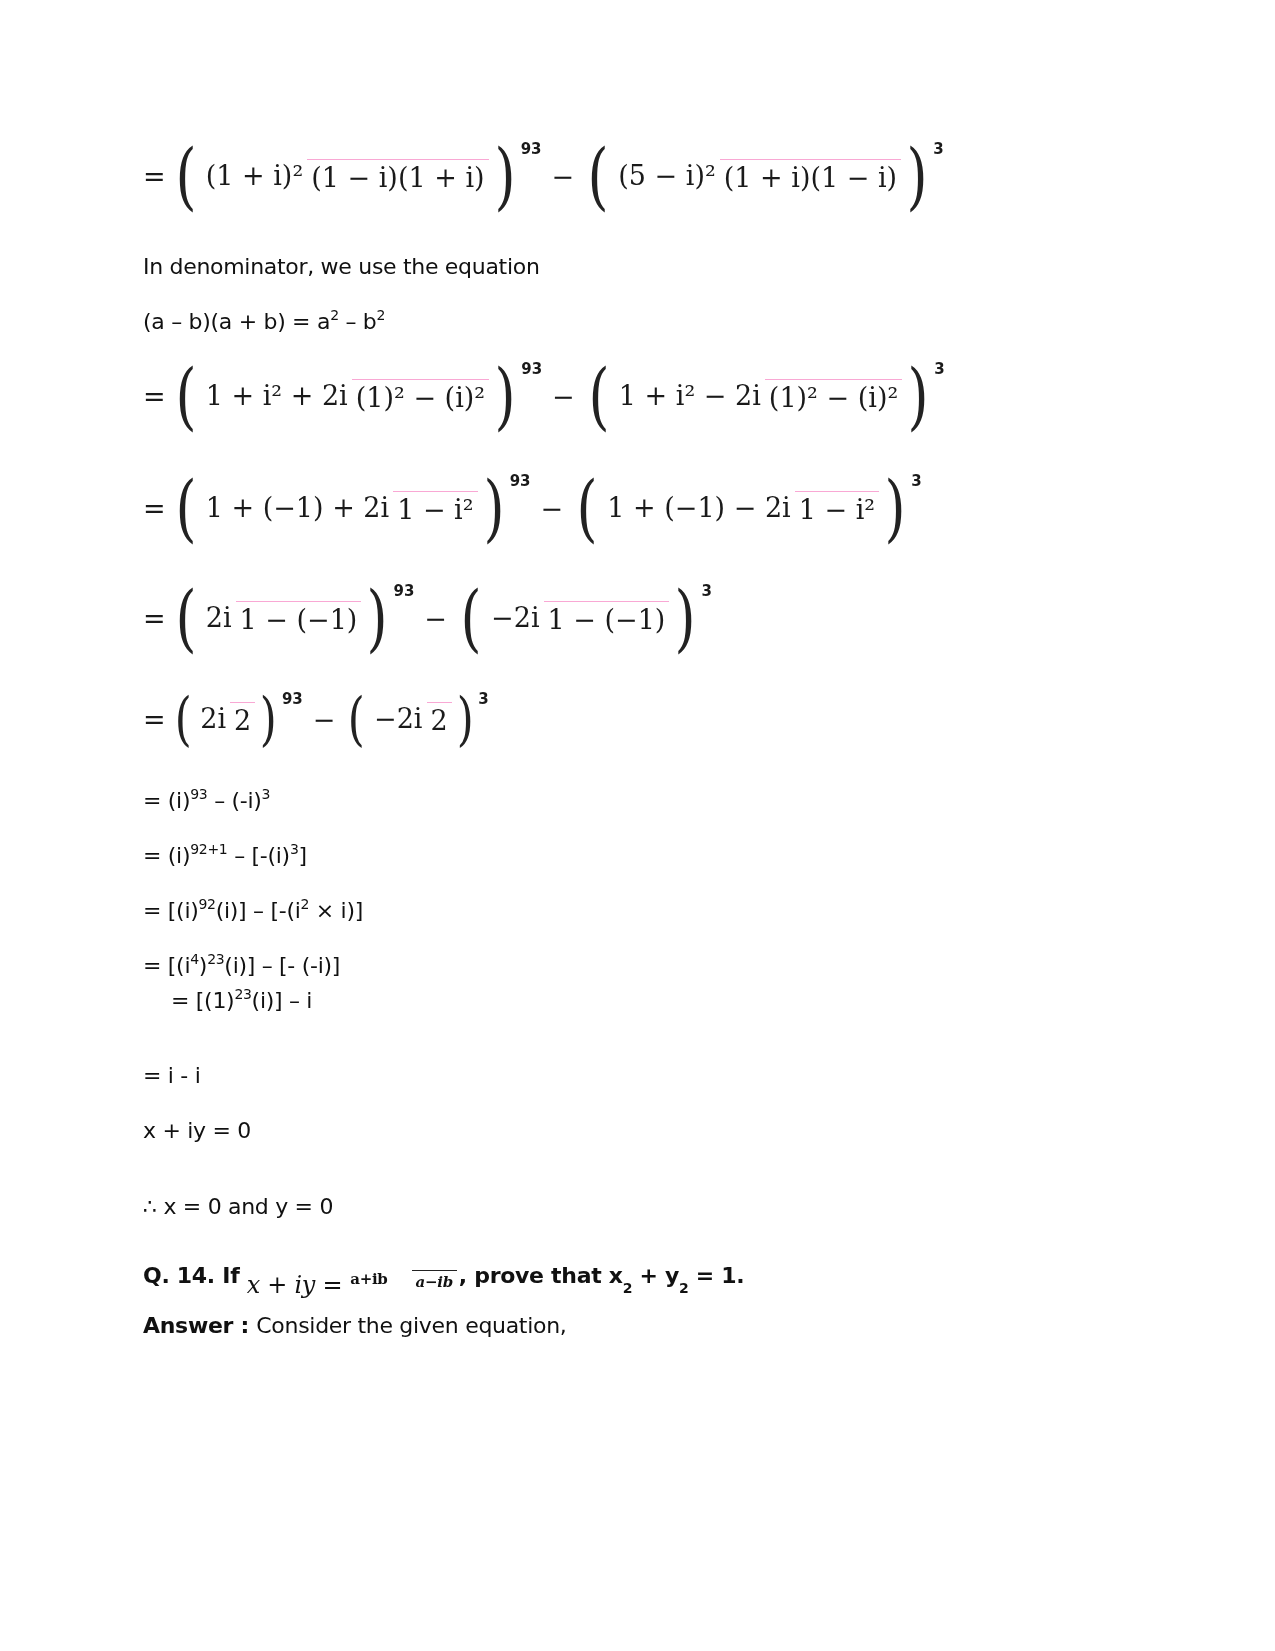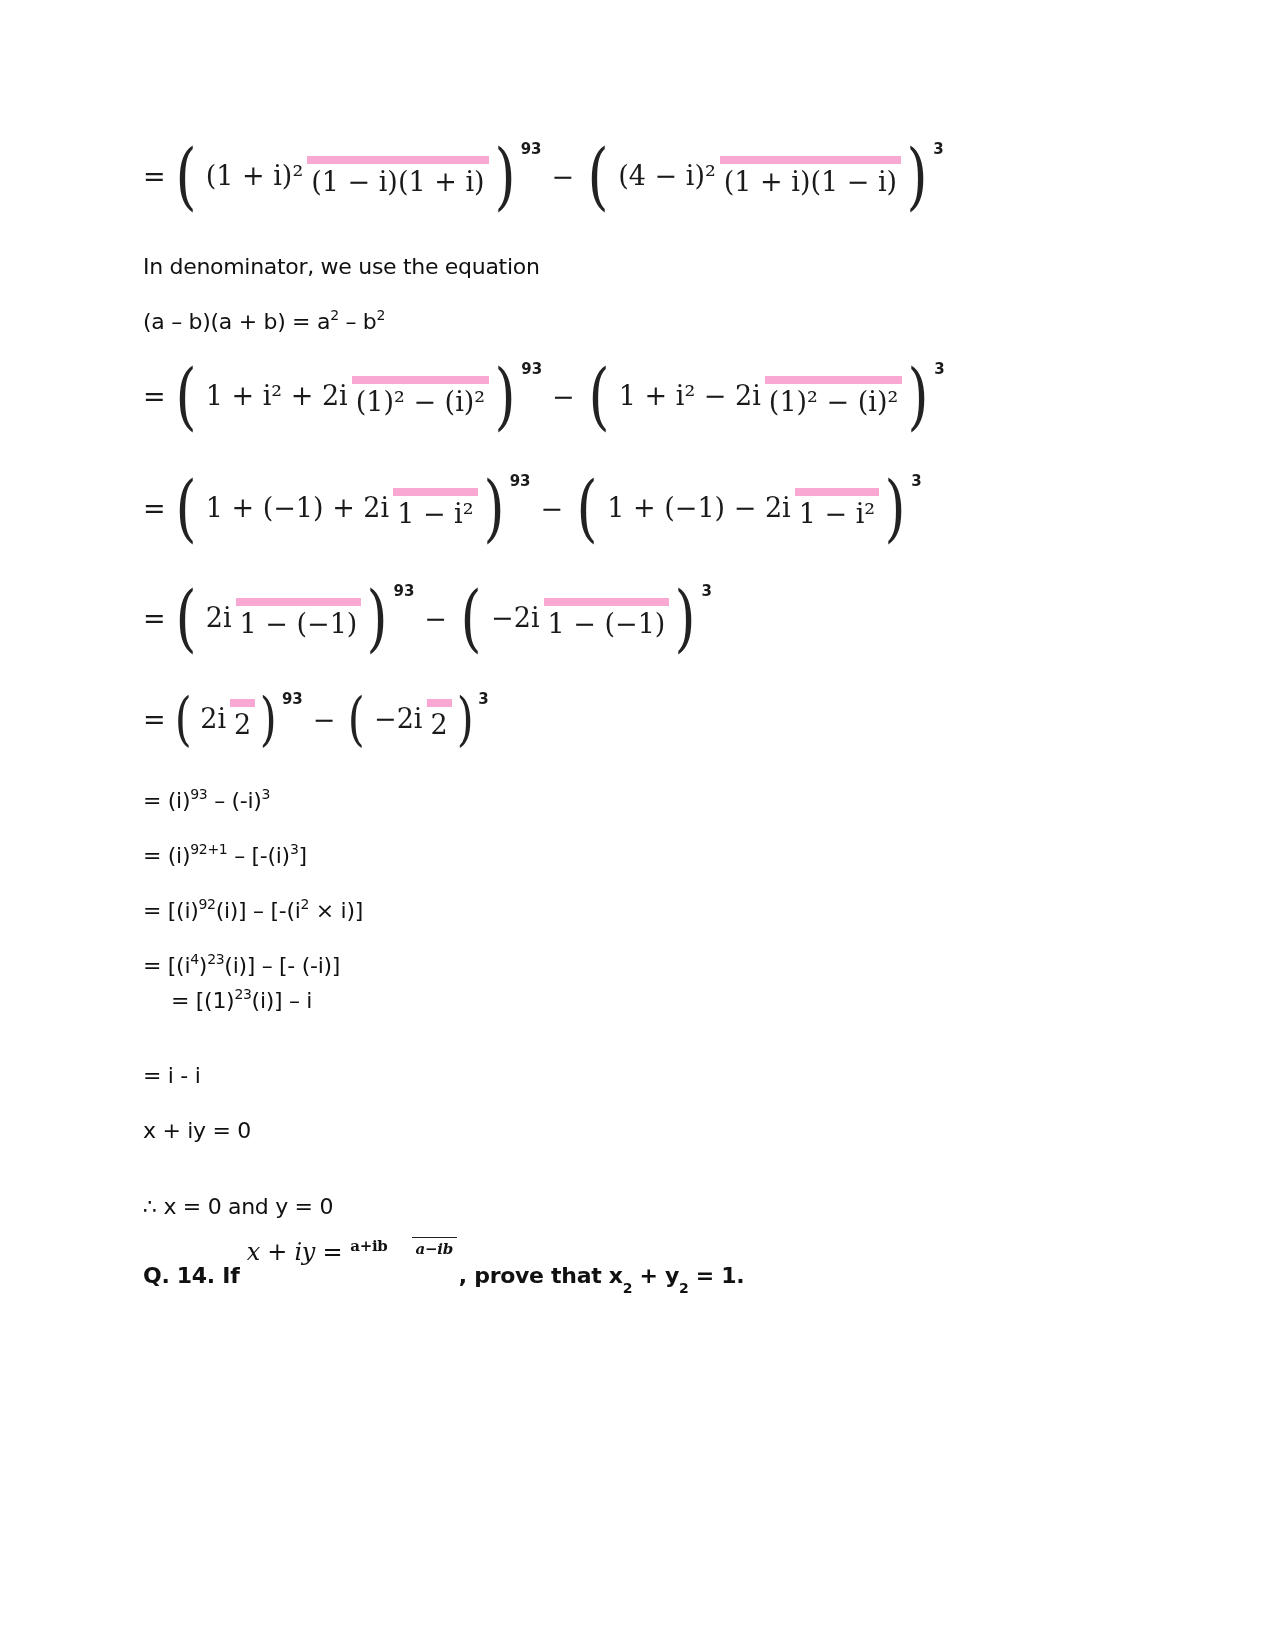--- a/index.html
+++ b/index.html
@@ -10,24 +10,24 @@
   .txt sup { font-size: 14px; vertical-align: 9px; line-height: 0; }
   .bold { font-weight: bold; }
   .math { font-family: "DejaVu Serif", serif; font-size: 27px; display: flex; align-items: center; color: #1a1a1a; }
   .math .eq { margin-right: 6px; font-size: 27px; }
   .math .minus { margin: 0 10px; }
   .paren { display: inline-flex; align-items: center; position: relative; }
   .paren .lp, .paren .rp { font-size: 72px; line-height: 1; font-weight: 200; transform: scaleX(0.75); color: #222; }
   .paren.small .lp, .paren.small .rp { font-size: 58px; }
   .frac { display: inline-flex; flex-direction: row; align-items: center; margin: 0 2px; }
   .frac .num { padding: 0 4px 2px; font-style: normal; }
-  .frac .den { padding: 2px 4px 0; border-top: 8px solid #f9a8d4; }
+  .frac .den { padding: 2px 4px 0; border-top: 1px solid #f9a8d4; }
   .expo { font-family: "DejaVu Sans", sans-serif; font-size: 15px; font-weight: bold; align-self: flex-start; margin-top: 0; margin-left: 2px; }
   .it { font-style: italic; }
-  .inline-math { font-family: "DejaVu Serif", serif; font-size: 24px; display: inline-flex; align-items: center; vertical-align: middle; font-weight: normal; }
+  .inline-math { font-family: "DejaVu Serif", serif; font-size: 24px; display: inline-flex; align-items: center; vertical-align: middle; font-weight: normal; margin-top: 33px; }
   .inline-math .frac { font-size: 15px; font-style: italic; font-weight: bold; gap: 20px; }
   .inline-math .frac .den { border-top: 1.5px solid #222; }
 </style>
 </head>
 <body>
 
 <div class="page">
 
   <div class="line math" style="top:140px;">
     <span class="eq">=</span>
@@ -37,21 +37,21 @@
         <span class="num">(1 + i)²</span>
         <span class="den">(1 − i)(1 + i)</span>
       </span>
       <span class="rp">)</span>
     </span>
     <span class="expo">93</span>
     <span class="minus">−</span>
     <span class="paren">
       <span class="lp">(</span>
       <span class="frac">
-        <span class="num">(4 − i)²</span>
+        <span class="num">(5 − i)²</span>
         <span class="den">(1 + i)(1 − i)</span>
       </span>
       <span class="rp">)</span>
     </span>
     <span class="expo">3</span>
   </div>
 
   <div class="line txt" style="top:254px;">In denominator, we use the equation</div>
 
   <div class="line txt" style="top:309px;">
@@ -183,14 +183,17 @@
         <span class="den">a−ib</span>
       </span>
     </span>
     <span>, prove that x</span>
       <sup style="font-size:14px; vertical-align:9px;">2</sup>
       <span style="white-space:pre;"> + y</span>
       <sup style="font-size:14px; vertical-align:9px;">2</sup>
       <span style="white-space:pre;"> = 1.</span>
   </div>
 
+  <div class="line txt" style="top:1313px;">
+    <span class="bold" style="white-space:pre;">Answer : </span><span>Consider the given equation,</span>
+  </div>
 
 </div>
 
 </body></html>

